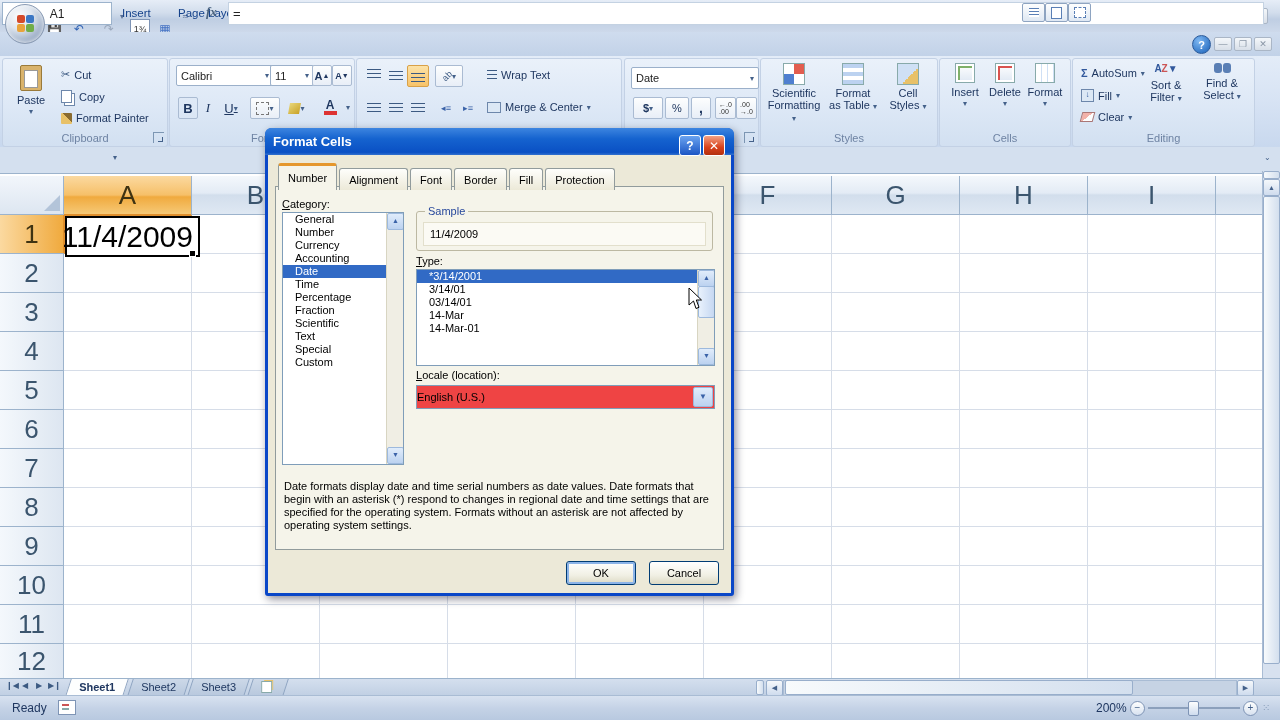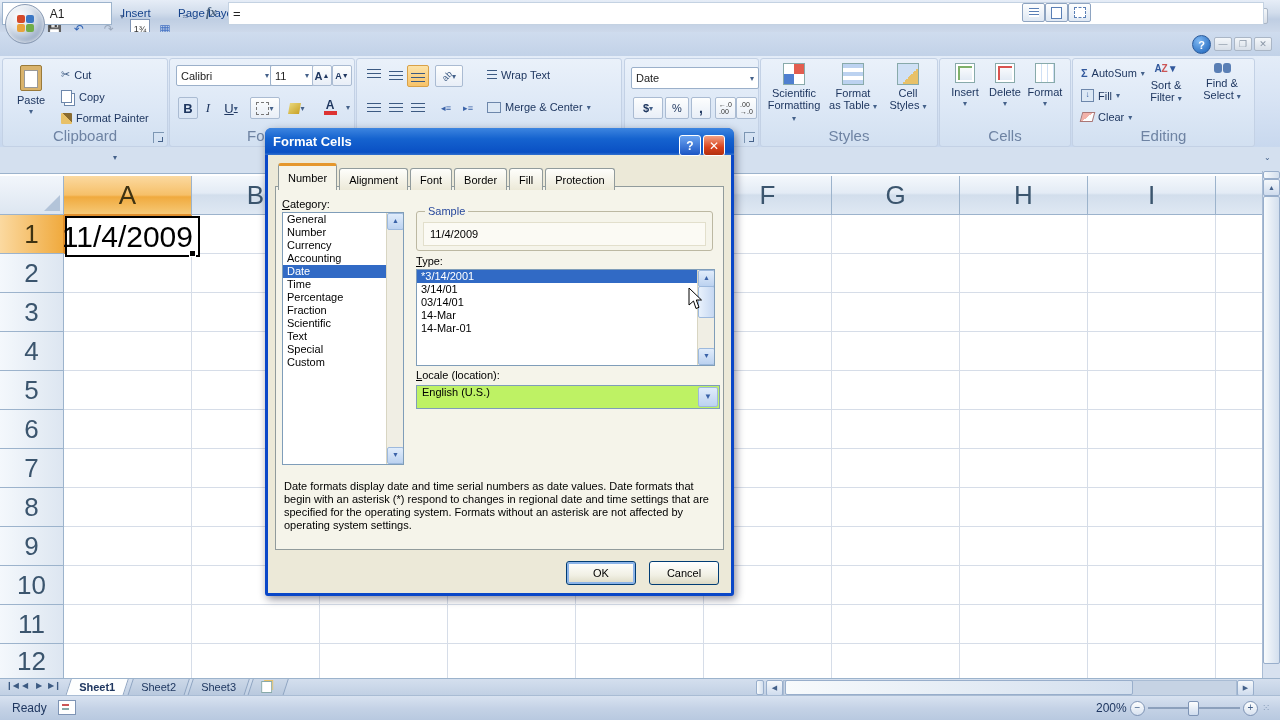--- a/index.html
+++ b/index.html
@@ -34,21 +34,21 @@
   .helpbtn{top:35px;width:17px;height:17px;border-radius:50%;color:#fff;font-weight:bold;
     background:radial-gradient(circle at 35% 30%,#7fb8f2,#1860b8);display:flex;
     align-items:center;justify-content:center;font-size:11px;border:1px solid #2a5a9a;}
 
   
   #ribbon{left:0;top:56px;width:1280px;height:91px;
     background:linear-gradient(#e3ecf8 0%,#d7e3f4 50%,#c8d8ee 100%);
     border-bottom:1px solid #8ea4c1;}
   .rgroup{position:absolute;top:2px;height:87px;border:1px solid #c3d1e5;border-radius:3px;
     background:linear-gradient(#eaf1fa 0%,#dde8f6 55%,#d2e0f1 100%);}
-  .glabel{position:absolute;bottom:2px;left:0;right:0;text-align:center;color:#6e83a3;font-size:15px;}
+  .glabel{position:absolute;bottom:2px;left:0;right:0;text-align:center;color:#6e83a3;font-size:11px;}
   .launcher{position:absolute;right:3px;bottom:3px;width:10px;height:10px;
     border-left:1px solid #7c96b3;border-top:1px solid #7c96b3;}
   .launcher:after{content:"";position:absolute;right:1px;bottom:1px;width:4px;height:4px;
     border-right:1.5px solid #44618a;border-bottom:1.5px solid #44618a;}
   .bigbtn{position:absolute;display:flex;flex-direction:column;align-items:center;
     justify-content:flex-start;text-align:center;color:#1f3760;line-height:12px;font-size:11px;}
   .smallrow{position:absolute;display:flex;align-items:center;gap:4px;white-space:nowrap;
     color:#1f3760;font-size:11px;}
   .dd{font-size:8px;color:#44618a;}
   .combo{position:absolute;background:#fff;border:1px solid #9bb0ca;border-radius:2px;
@@ -128,35 +128,35 @@
   .dtab{position:relative;height:21px;padding:0 9px;margin-right:2px;display:flex;align-items:center;
     background:linear-gradient(#fefefb,#ece9d8);border:1px solid #919b9c;border-bottom:none;
     border-radius:3px 3px 0 0;color:#000;}
   .dtab.active{height:24px;margin-top:-3px;background:#f5f4ea;z-index:2;
     border-top:3px solid #e5972d;}
   #dpage{position:absolute;left:7px;top:55px;width:447px;height:362px;background:#f5f4ea;
     border:1px solid #919b9c;}
   .dlabel{position:absolute;color:#000;}
   .dlabel u{text-decoration:underline;}
   .listbox{position:absolute;background:#fff;border:1px solid #7f9db9;overflow:hidden;}
-  .litem{height:13px;line-height:13px;padding-left:4px;white-space:nowrap;color:#000;}
+  .litem{height:13px;line-height:13px;padding-left:12px;white-space:nowrap;color:#000;}
   .litem.sel{background:#316ac5;color:#fff;}
   .xpscroll{position:absolute;top:0;bottom:0;right:0;width:16px;background:#f0eee4;
     border-left:1px solid #d8d5c2;}
   .xpbtn{position:absolute;left:0;width:15px;height:15px;border:1px solid #9db9dd;border-radius:2px;
     background:linear-gradient(#e0ecfb,#bcd2f0);color:#3a62a8;font-size:7px;text-align:center;line-height:14px;}
   .xpthumb{position:absolute;left:0;width:15px;border:1px solid #9db9dd;border-radius:2px;
     background:linear-gradient(90deg,#e8f1fc,#c6d8f2);}
   #samplebox{position:absolute;left:148px;top:80px;width:295px;height:38px;
     border:1px solid #bcb8a2;border-radius:3px;}
   #samplecap{position:absolute;left:8px;top:-7px;background:#f5f4ea;padding:0 3px;color:#27489c;}
   #sampleval{position:absolute;left:6px;top:10px;right:6px;bottom:4px;background:#fbfaf4;
     border:1px solid #e2dfcc;display:flex;align-items:center;padding-left:6px;color:#000;}
-  #localebox{position:absolute;left:148px;top:254px;width:297px;height:22px;background:#bef264;
-    border:1px solid #7f9db9;display:flex;padding-left:5px;color:#000;}
+  #localebox{position:absolute;left:148px;top:254px;width:297px;height:22px;background:#ef4444;
+    border:1px solid #7f9db9;display:flex;align-items:center;color:#000;}
   #localedd{position:absolute;right:1px;top:1px;width:18px;height:18px;border:1px solid #9db9dd;border-radius:2px;
     background:linear-gradient(#e0ecfb,#bcd2f0);color:#3a62a8;font-size:8px;text-align:center;line-height:17px;}
   #ddesc{position:absolute;left:16px;top:349px;width:428px;line-height:13px;color:#000;}
   .xpbutton{position:absolute;width:68px;height:22px;border:1px solid #003c74;border-radius:3px;
     background:linear-gradient(#ffffff,#f1f0e4 60%,#dcd9c4);display:flex;align-items:center;
     justify-content:center;color:#000;}
   .xpbutton.focus{box-shadow:0 0 0 2px #8cb4e8 inset;}
 
   #cursor{left:688px;top:288px;z-index:99;}
 </style>

